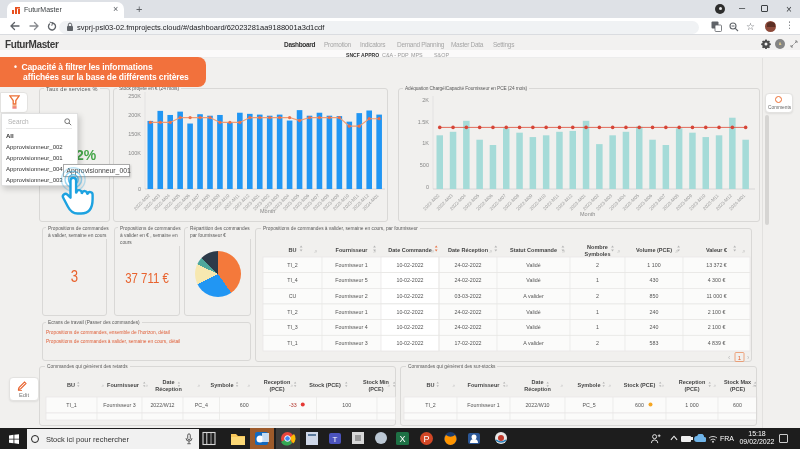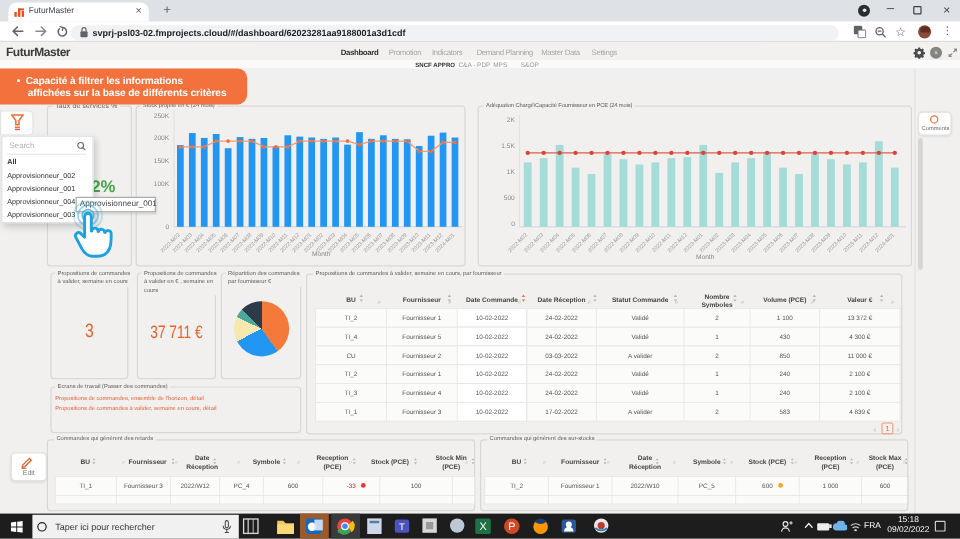--- a/index.html
+++ b/index.html
@@ -40,21 +40,21 @@
       </g>
   <path d="M42.5 2 a3.5 3.5 0 1 1 -3 1"></path>
   <path d="M42.5 2 l-2.4 -0.8 M42.5 2 l-0.6 2.4" stroke-width="1"></path>
  </g>
 </svg>
 <div class="abs" style="left:59px;top:20.5px;width:640px;height:13px;background:#f0f2f4;border-radius:7px;"></div>
 <svg class="abs" style="left:66px;top:22px;" width="8" height="10" viewBox="0 0 8 10">
  <rect x="1" y="4" width="6" height="5" rx="0.8" fill="#5f6368"></rect>
  <path d="M2.3 4 V2.8 a1.7 1.7 0 0 1 3.4 0 V4" stroke="#5f6368" fill="none" stroke-width="1"></path>
 </svg>
-<div class="abs" style="left:77px;top:23px;font-size:7.5px;color:#202124;font-weight:bold;">svprj-psl03-02.fmprojects.cloud/#/dashboard/62023281aa9188001a3d1cdf</div>
+<div class="abs" style="left:77px;top:23px;font-size:7.5px;color:#202124;">svprj-psl03-02.fmprojects.cloud/#/dashboard/62023281aa9188001a3d1cdf</div>
 <svg class="abs" style="left:711px;top:21px;" width="11" height="11" viewBox="0 0 11 11">
     <rect x="0.5" y="0.5" width="7" height="7" rx="1" fill="#5f6368"></rect>
     <rect x="4" y="4" width="6.5" height="6.5" rx="1" fill="#fff" stroke="#5f6368" stroke-width="0.8"></rect>
   </svg>
 <svg class="abs" style="left:729px;top:21.5px;" width="10" height="10" viewBox="0 0 10 10">
     <circle cx="4" cy="4" r="3" fill="none" stroke="#5f6368" stroke-width="1.1"></circle>
     <line x1="6.3" y1="6.3" x2="9" y2="9" stroke="#5f6368" stroke-width="1.1"></line>
     <line x1="2.5" y1="4" x2="5.5" y2="4" stroke="#5f6368" stroke-width="1"></line>
   </svg>
 <div class="abs" style="left:746px;top:20.5px;font-size:10px;color:#5f6368;">☆</div>
@@ -576,21 +576,21 @@
 <svg class="abs" style="left:8.5px;top:434px;" width="10" height="10" viewBox="0 0 12 12">
     <g fill="#fff">
       <path d="M0 1.7 L5.4 1 V5.6 H0 Z"></path>
       <path d="M6.4 0.9 L12 0.2 V5.6 H6.4 Z"></path>
       <path d="M0 6.6 H5.4 V11.2 L0 10.5 Z"></path>
       <path d="M6.4 6.6 H12 V11.9 L6.4 11.2 Z"></path>
     </g>
   </svg>
 <div class="abs" style="left:27px;top:429px;width:172px;height:19.5px;background:#f1f1f1;"></div>
 <div class="abs" style="left:30.5px;top:434.5px;width:8.5px;height:8.5px;border:1.5px solid #222;border-radius:50%;"></div>
-<div class="abs" style="left:46px;top:435px;font-size:7.5px;color:#333;">Taper ici pour rechercher</div>
+<div class="abs" style="left:46px;top:435px;font-size:7.5px;color:#333;">Stock ici pour rechercher</div>
 <svg class="abs" style="left:185px;top:433px;" width="8" height="12" viewBox="0 0 9 14">
     <rect x="3" y="1" width="3" height="7" rx="1.5" fill="none" stroke="#444" stroke-width="1"></rect>
     <path d="M1 6 a3.5 3.5 0 0 0 7 0 M4.5 9.5 V12 M2.5 12.5 h4" stroke="#444" fill="none" stroke-width="1"></path>
   </svg>
 <div id="taskicons">
     <svg class="abs" style="left:0;top:0" width="800" height="449" viewBox="0 0 800 449">
       <rect x="203" y="432.5" width="12" height="12" fill="none" stroke="#d8d8d8" stroke-width="1.1"></rect>
       <line x1="206.8" y1="432.5" x2="206.8" y2="444.5" stroke="#d8d8d8" stroke-width="1"></line>
       <line x1="211" y1="432.5" x2="211" y2="444.5" stroke="#d8d8d8" stroke-width="0.7"></line>
       <path d="M231 434 h5 l2 2 h7 v9 h-14 z" fill="#f7c65a"></path>

